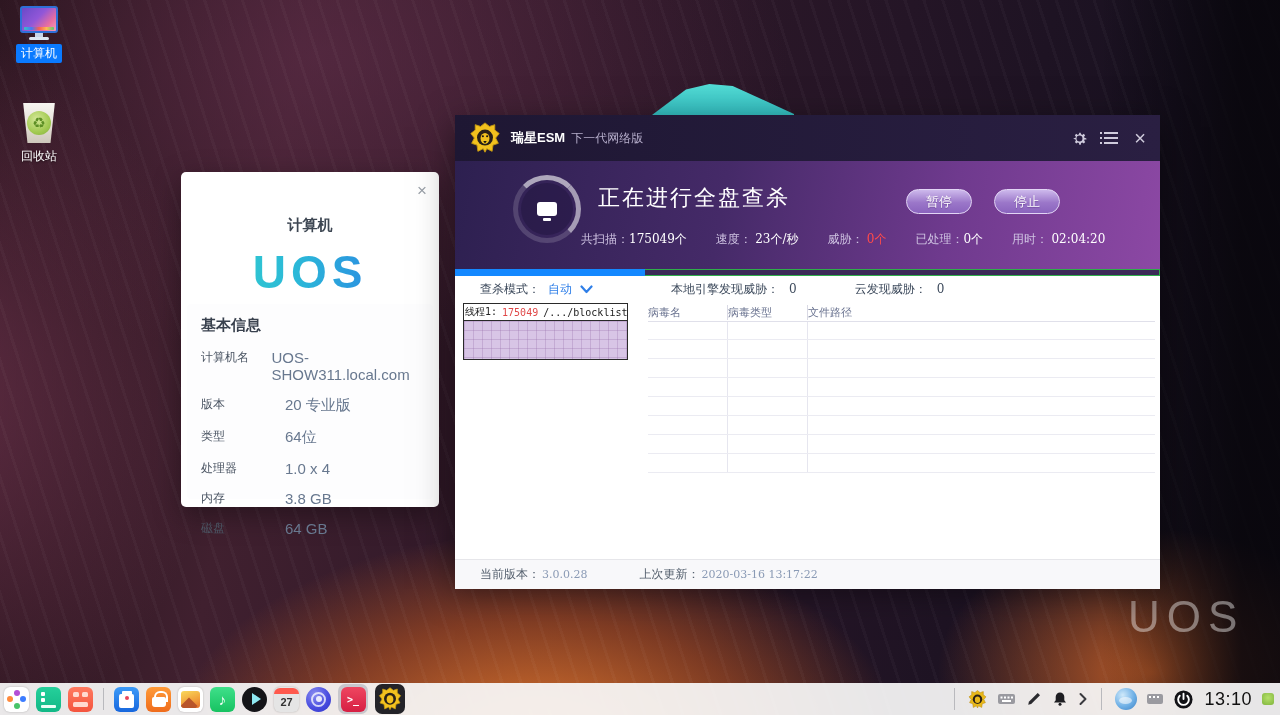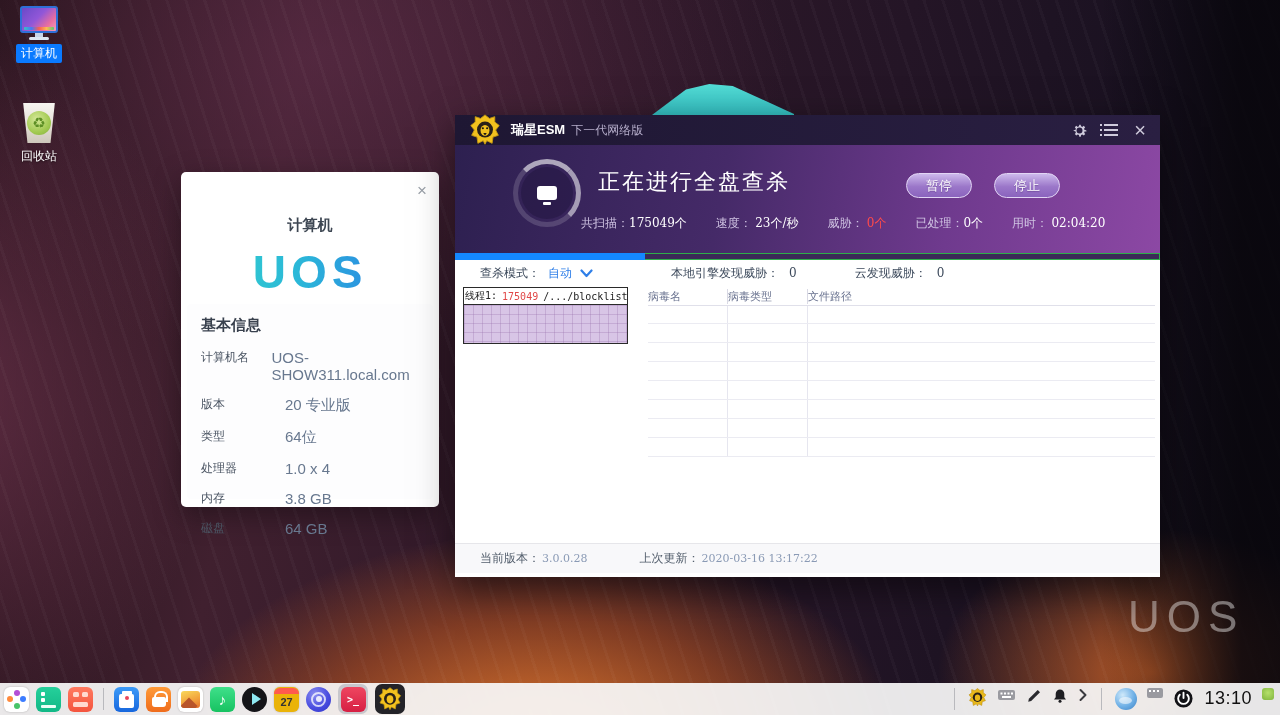--- a/index.html
+++ b/index.html
@@ -59,21 +59,21 @@
     background-clip:text; color:transparent; }
   .info-card { position:absolute; left:6px; right:6px; top:132px; bottom:8px; background:#fdfdfe; border-radius:4px; padding:12px 14px; }
   .info-section-title { font-size:15px; font-weight:bold; color:#39414e; margin-bottom:14px; }
   .info-row { display:flex; margin-bottom:13px; font-size:12px; }
   .info-row .lbl { width:84px; color:#4b5563; }
   .info-row .val { color:#68788f; font-size:15px; }
 
   
   .av-window { position:absolute; left:455px; top:115px; width:705px; height:462px;
     box-shadow:0 12px 34px rgba(0,0,0,.5); background:#fff; }
-  .av-titlebar { height:30px; background:linear-gradient(90deg,#1e1733,#2a1f42); display:flex; align-items:center; padding:0 14px; }
+  .av-titlebar { height:46px; background:linear-gradient(90deg,#1e1733,#2a1f42); display:flex; align-items:center; padding:0 14px; }
   .av-title-bold { color:#fff; font-size:13px; font-weight:bold; margin-left:10px; }
   .av-title-rest { color:#b6aecb; font-size:12px; margin-left:6px; }
   .av-titlebar-actions { margin-left:auto; display:flex; align-items:center; gap:16px; }
   .menu-icon { display:flex; flex-direction:column; gap:3px; cursor:pointer; }
   .menu-icon i { display:block; width:14px; height:2px; background:#cfcbdc; position:relative; }
   .menu-icon i::before { content:""; position:absolute; left:-4px; top:0; width:2px; height:2px; background:#cfcbdc; }
   .av-close { color:#cfcbdc; font-size:20px; line-height:1; cursor:pointer; }
 
   .av-hero { height:108px; position:relative;
     background:linear-gradient(100deg,#2d2050 0%,#452a68 38%,#6f3a8e 70%,#8c48a4 100%); }
@@ -159,34 +159,34 @@
     border-bottom:none; border-radius:6px 6px 0 0; }
   .icon-photos { background:#fff; box-shadow:0 0 2px rgba(0,0,0,.25); }
   .icon-photos .pic { width:19px; height:17px; border-radius:3px;
     background:linear-gradient(160deg,#f9d95c 0%,#f2a33c 55%,#e4702c 100%); position:relative; overflow:hidden; }
   .icon-photos .pic::after { content:""; position:absolute; bottom:-4px; left:2px; width:12px; height:12px;
     background:#b8542a; transform:rotate(45deg); }
   .icon-music { background:linear-gradient(#3fe08a,#17c261); color:#fff; font-size:15px; }
   .icon-movie { background:#141418; border-radius:50%; }
   .icon-movie .tri { width:0; height:0; border-left:9px solid #8fe8f2; border-top:6px solid transparent;
     border-bottom:6px solid transparent; margin-left:3px; }
-  .icon-calendar { background:#eab308; box-shadow:0 0 2px rgba(0,0,0,.25); flex-direction:column; }
+  .icon-calendar { background:#e5e5e5; box-shadow:0 0 2px rgba(0,0,0,.25); flex-direction:column; }
   .icon-calendar .cal-top { width:100%; height:6px; border-radius:6px 6px 0 0; background:#ff5a4e; }
   .icon-calendar .cal-num { font-size:11px; color:#333; line-height:17px; font-weight:bold; }
   .icon-union { border-radius:50%; background:radial-gradient(circle at 35% 30%, #8a8df0, #4a4ee0 55%, #2e32c8); }
   .icon-union .ring { width:15px; height:15px; border-radius:50%; border:2px solid rgba(255,255,255,.75);
     display:flex; align-items:center; justify-content:center; }
   .icon-union .core { width:6px; height:6px; border-radius:50%; background:rgba(255,255,255,.85); }
   .active-plate { width:30px; height:30px; border-radius:7px; display:flex; align-items:center; justify-content:center; flex:none; cursor:pointer; }
   .plate-term { background:#c7c7cc; }
   .icon-terminal { width:25px; height:25px; border-radius:6px; background:linear-gradient(#ef4660,#d61f43);
     color:#fff; font-size:10px; font-weight:bold; display:flex; align-items:center; justify-content:center;
     font-family:"DejaVu Sans Mono",monospace; }
   .plate-rising { background:#232328; }
-  .tb-right { margin-left:auto; display:flex; align-items:flex-start; gap:10px; padding-right:6px; }
+  .tb-right { margin-left:auto; display:flex; align-items:center; gap:10px; padding-right:6px; }
   .tray-icon { display:flex; align-items:center; justify-content:center; cursor:pointer; flex:none; }
   .globe { width:22px; height:22px; border-radius:50%;
     background:radial-gradient(circle at 35% 32%, #cfe9fa, #6fb0e6 55%, #3a7fc2); position:relative; }
   .globe::after { content:""; position:absolute; left:4px; top:9px; width:13px; height:7px; border-radius:50%;
     background:rgba(255,255,255,.55); }
   .ime-box { width:16px; height:10px; border-radius:2px; background:#9a9aa0; position:relative; }
   .ime-box::after { content:""; position:absolute; left:2px; top:2px; right:2px; height:2px;
     background:repeating-linear-gradient(90deg,#fff 0 2px,transparent 2px 4px); }
   .clock { font-size:18px; color:#111; letter-spacing:.5px; }
   .mini-green { width:12px; height:12px; border-radius:3px; background:radial-gradient(circle at 50% 40%, #b5e06a, #7fb43c); }

